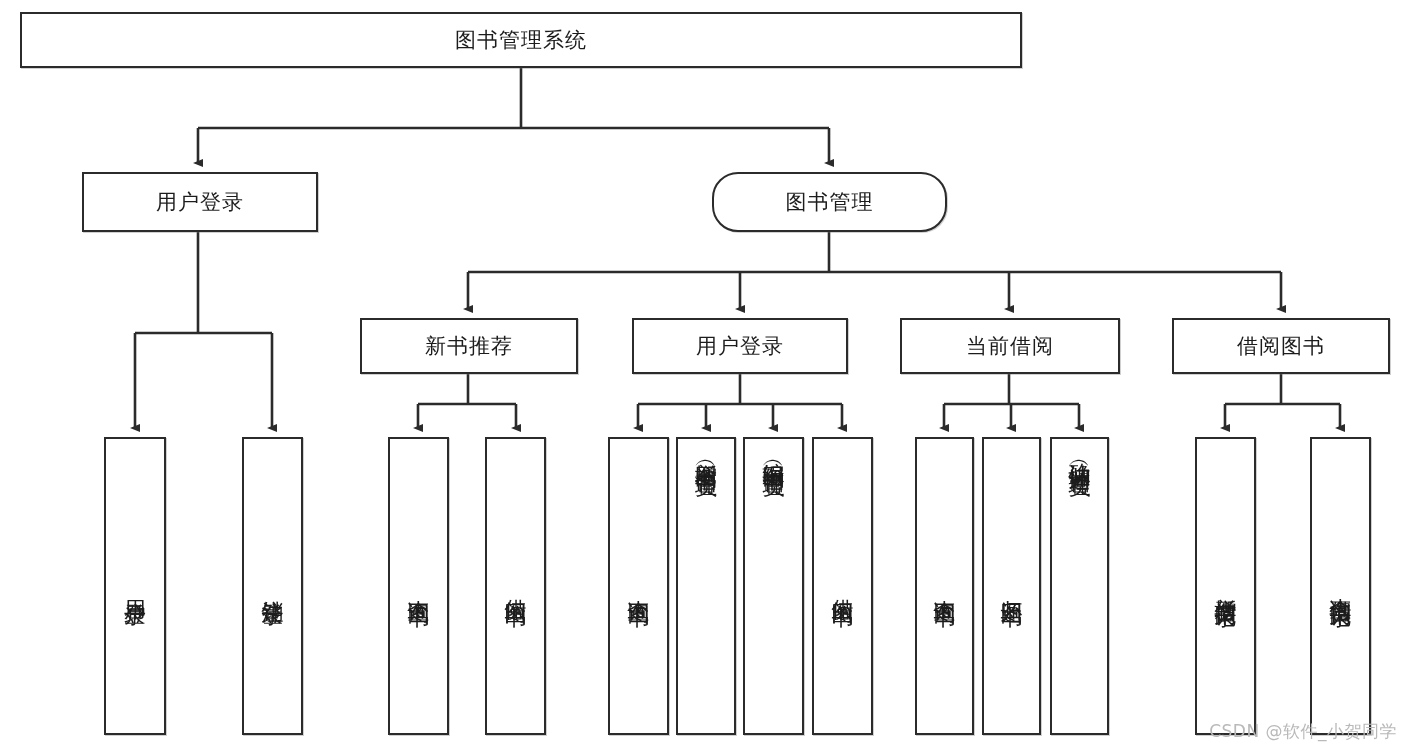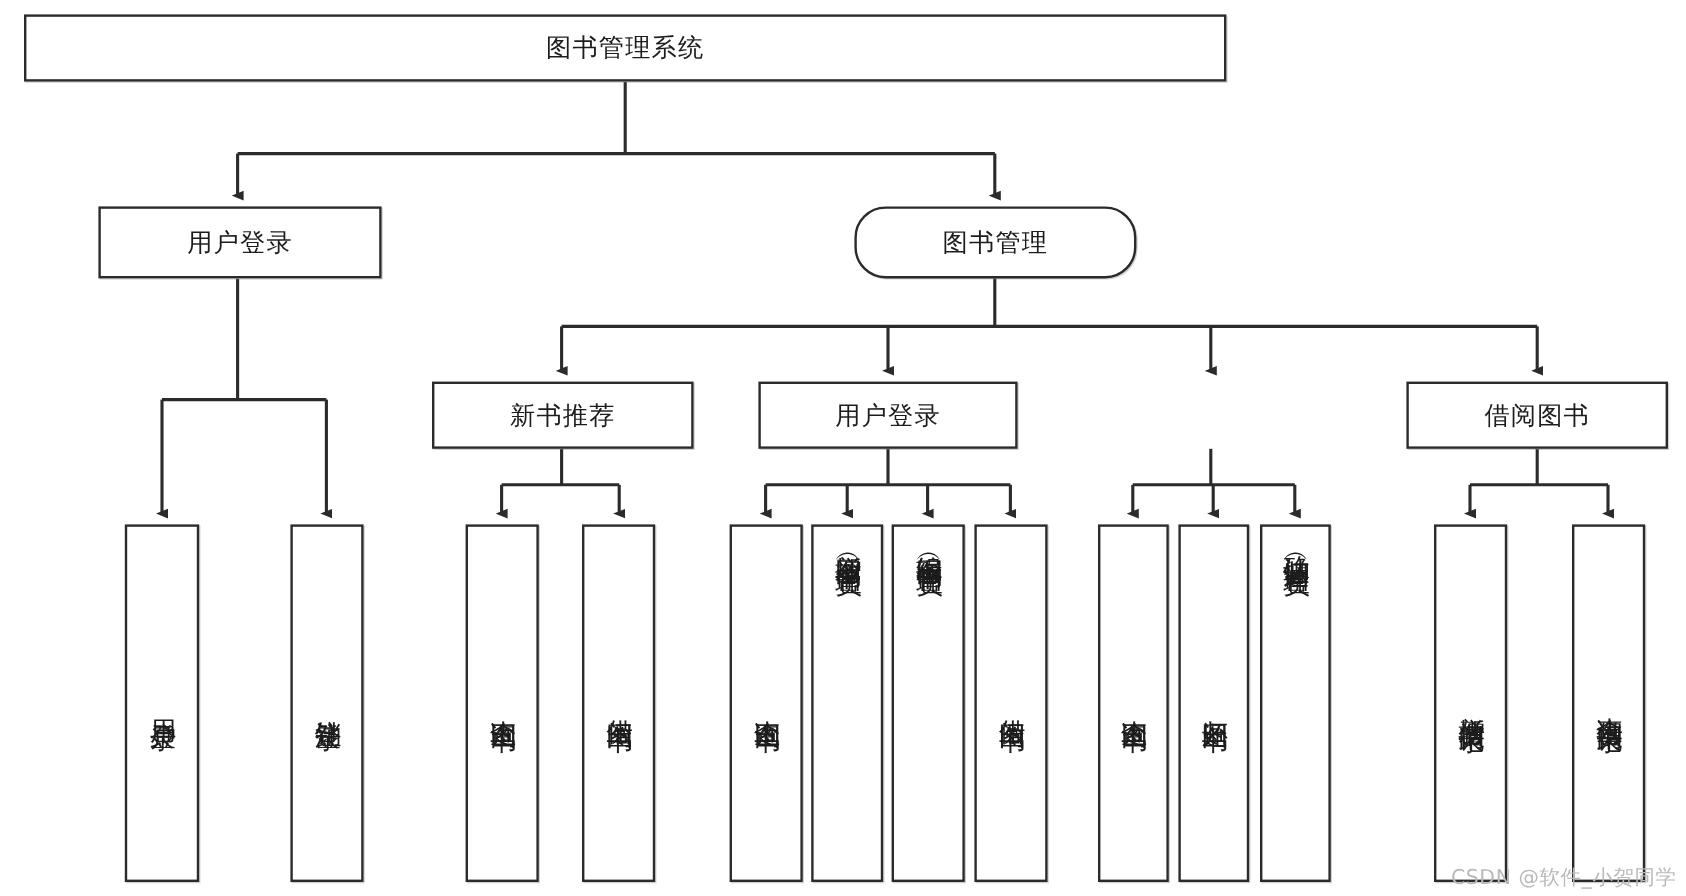--- a/index.html
+++ b/index.html
@@ -132,20 +132,23 @@
   <div class="node h" style="left: 712px; top: 172px; width: 235px; height: 60px; border-radius: 26px;">
     <span>图书管理</span>
   </div>
 
   <div class="node h" style="left: 360px; top: 318px; width: 218px; height: 56px;">
     <span>新书推荐</span>
   </div>
   <div class="node h" style="left: 632px; top: 318px; width: 216px; height: 56px;">
     <span>用户登录</span>
   </div>
+  <div class="node h" style="left: 900px; top: 318px; width: 220px; height: 56px;">
+    <span>当前借阅</span>
+  </div>
   <div class="node h" style="left: 1172px; top: 318px; width: 218px; height: 56px;">
     <span>借阅图书</span>
   </div>
 
   <div class="node vert center" style="left: 104px; top: 437px; width: 62px; height: 298px;">
     <span class="vtext">用户登录</span>
   </div>
   <div class="node vert center" style="left: 242px; top: 437px; width: 61px; height: 298px;">
     <span class="vtext">注销登录</span>
   </div>

